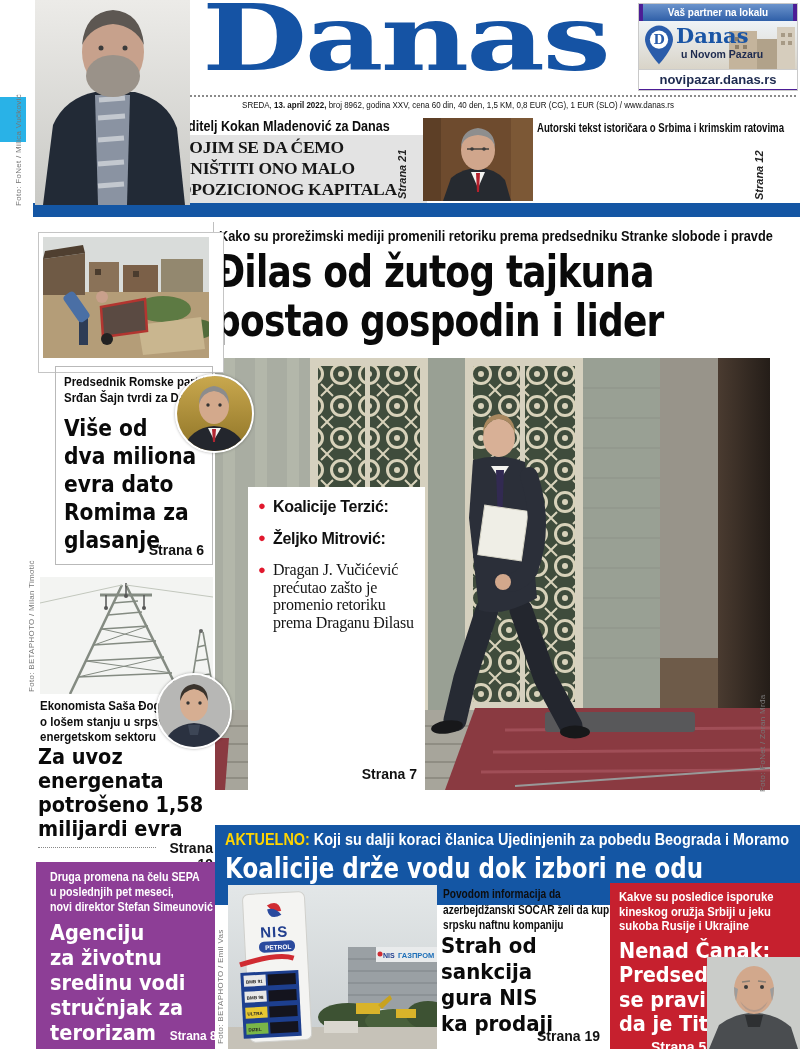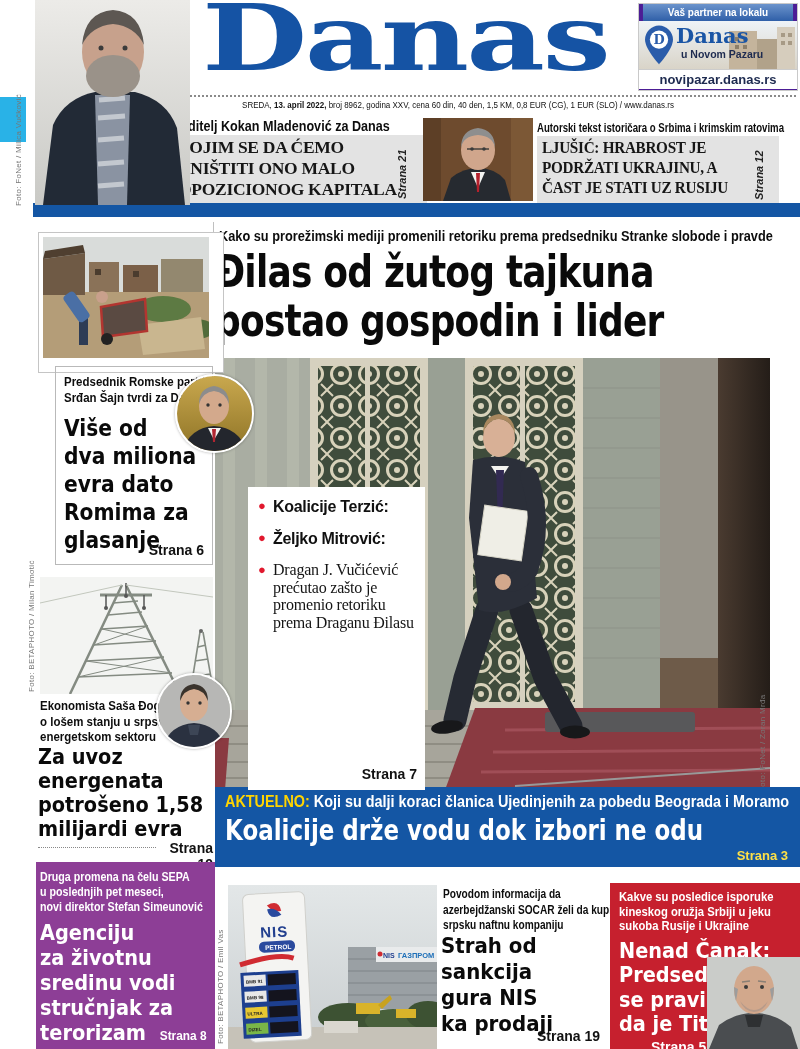--- a/index.html
+++ b/index.html
@@ -130,27 +130,20 @@
       <polygon points="48,54 62,54 55,70" fill="#f4f4f2"></polygon>
       <polygon points="53,55 57,55 56,74 54,74" fill="#b5202c"></polygon>
       <ellipse cx="55" cy="32" rx="17" ry="20" fill="#d0a68c"></ellipse>
       <path d="M38 30 Q38 12 55 10 Q72 12 72 30 Q70 18 55 17 Q40 18 38 30 Z" fill="#8e8e8e"></path>
       <line x1="44" y1="31" x2="66" y2="31" stroke="#44403c" stroke-width="1.5"></line>
       <circle cx="49" cy="31" r="1.8" fill="#3b3b3b"></circle>
         <circle cx="61" cy="31" r="1.8" fill="#3b3b3b"></circle>
     </svg>
   </div>
   <div class="abs kick" style="left:537px;top:120px;font-size:13px;transform:scaleX(.74);white-space:nowrap;">Autorski tekst istoričara o Srbima i krimskim ratovima</div>
-  <div class="abs graybox" style="left:537px;top:136px;width:232px;height:64px;padding:2px 5px;">
-    <div class="serifhead" style="font-size:16px;line-height:20px;letter-spacing:-.3px;transform:scaleX(.95);transform-origin:left top;">
-      <div><b>LJUŠIĆ:</b><span> HRABROST JE</span></div>
-      <div>PODRŽATI UKRAJINU, A</div>
-      <div>ČAST JE STATI UZ RUSIJU</div>
-    </div>
-  </div>
   <div class="vref" style="left:753px;top:146px;height:54px;">Strana 12</div>
 
   <div class="abs" style="left:33px;top:203px;width:767px;height:14px;background:#1456a4;"></div>
   <div class="abs" style="left:213px;top:222px;width:1px;height:138px;background:#c0c0c0;"></div>
 
   <div class="abs kick" style="left:219px;top:228px;font-size:14.5px;transform:scaleX(.88);white-space:nowrap;">Kako su prorežimski mediji promenili retoriku prema predsedniku Stranke slobode i pravde</div>
   <div class="abs mega" style="left:215px;top:247px;font-size:45px;line-height:49px;letter-spacing:-1px;transform:scaleX(.8);white-space:nowrap;">
     <div>Đilas od žutog tajkuna</div>
     <div>postao gospodin i lider</div>
   </div>
@@ -348,39 +341,39 @@
   </div>
   <div class="abs mega z3" style="left:38px;top:745px;font-size:21px;line-height:24px;transform:scaleX(.92);white-space:nowrap;">
     <div>Za uvoz</div>
     <div>energenata</div>
     <div>potrošeno 1,58</div>
     <div>milijardi evra</div>
   </div>
   <div class="abs" style="left:38px;top:847px;width:118px;border-top:1.5px dotted #888;"></div>
   <div class="abs strana" style="left:156px;top:840px;width:57px;text-align:right;font-size:14px;">Strana 19</div>
 
-  <div class="abs" id="purple-box" style="left:36px;top:862px;width:179px;height:187px;padding:7px 4px;box-sizing:border-box;">
+  <div class="abs" id="purple-box" style="left:36px;top:862px;width:179px;height:187px;padding:7px 14px;box-sizing:border-box;">
     <div class="whitekick" style="font-size:13px;line-height:15px;transform:scaleX(.82);white-space:nowrap;">
       <div>Druga promena na čelu SEPA</div>
       <div>u poslednjih pet meseci,</div>
       <div>novi direktor Stefan Simeunović</div>
     </div>
     <div class="whitehead" style="font-size:22px;line-height:25px;margin-top:6px;transform:scaleX(.88);white-space:nowrap;">
       <div>Agenciju</div>
       <div>za životnu</div>
       <div>sredinu vodi</div>
       <div>stručnjak za</div>
       <div>
         <span>terorizam</span>
         <span class="strana" style="color:#fff;font-size:13.5px;font-family:'Liberation Sans',sans-serif;margin-left:8px;">Strana 8</span>
       </div>
     </div>
   </div>
 
-  <div class="abs" id="aktuelno" style="left:215px;top:787px;width:585px;height:80px;padding:6px 4px 0 10px;box-sizing:border-box;">
+  <div class="abs" id="aktuelno" style="left:215px;top:825px;width:585px;height:80px;padding:6px 4px 0 10px;box-sizing:border-box;">
     <div style="white-space:nowrap;transform:scaleX(.9);transform-origin:left top;font-weight:bold;font-size:16px;">
       <span style="color:#ffd400;">AKTUELNO:</span>
       <span style="color:#fff;">Koji su dalji koraci članica Ujedinjenih za pobedu Beograda i Moramo</span>
     </div>
     <div class="whitehead" style="font-size:28px;margin-top:3px;transform:scaleX(.82);white-space:nowrap;">Koalicije drže vodu dok izbori ne odu</div>
     <div class="strana" style="position:absolute;right:12px;bottom:4px;color:#fde047;font-size:13px;">Strana 3</div>
   </div>
 
   <div class="abs photo" style="left:228px;top:885px;width:209px;height:164px;">
     <svg width="209" height="164">

